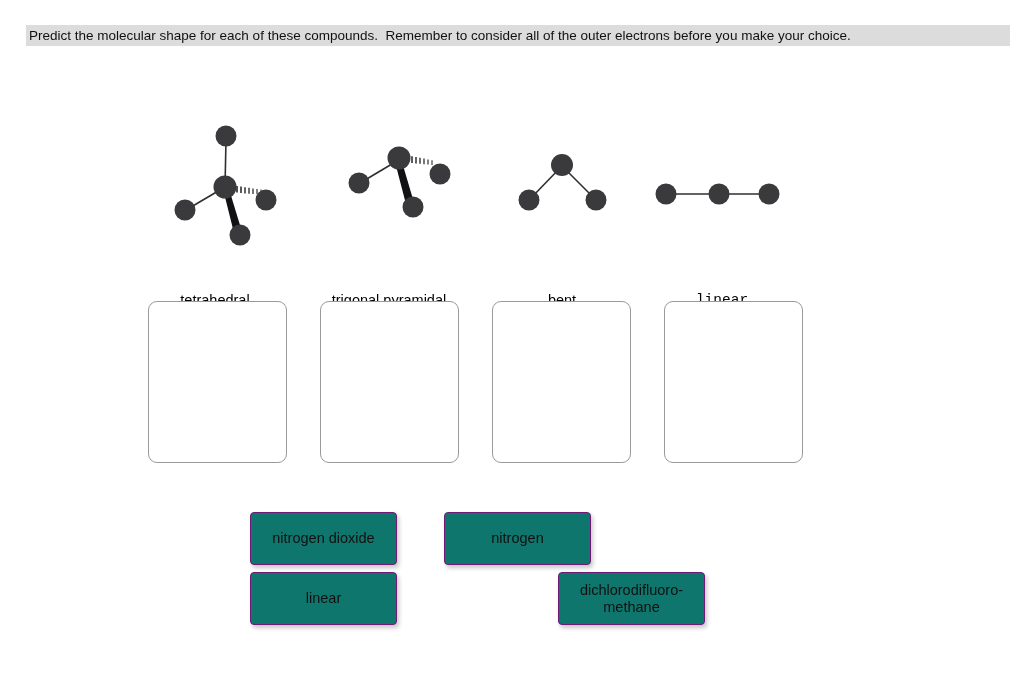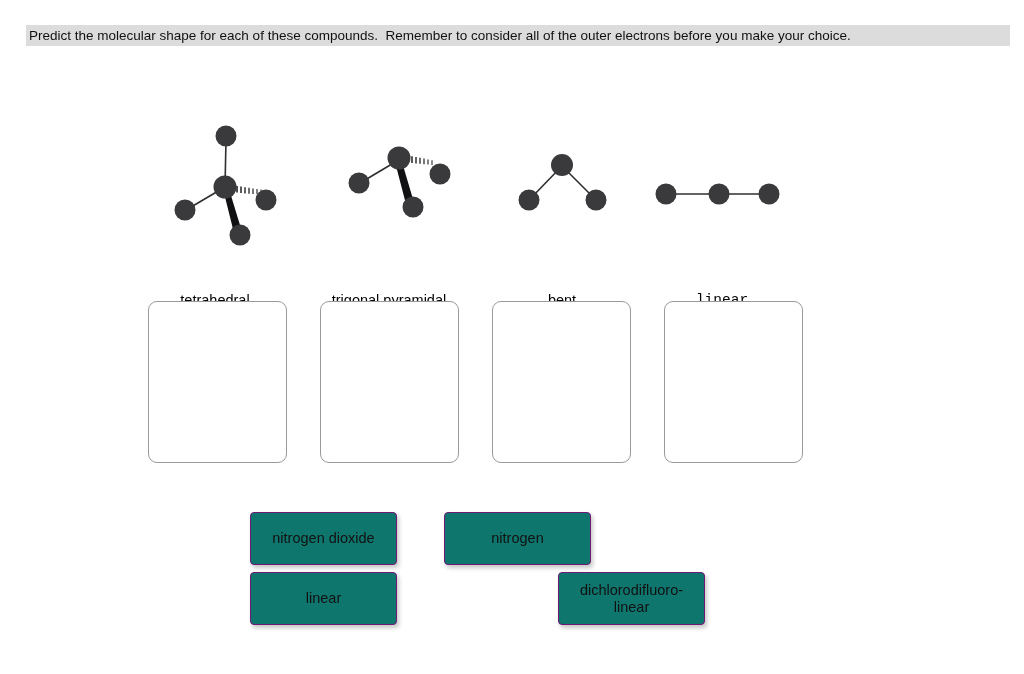--- a/index.html
+++ b/index.html
@@ -209,14 +209,14 @@
   <div class="drop-zone" style="left:320px; top:301px; width:139px; height:162px;"></div>
   <div class="drop-zone" style="left:492px; top:301px; width:139px; height:162px;"></div>
   <div class="drop-zone" style="left:664px; top:301px; width:139px; height:162px;"></div>
 </div>
 
 <div id="tile-tray">
   <div class="tile tile-row0 tile-col0">nitrogen dioxide</div>
   <div class="tile tile-row0 tile-col1">nitrogen</div>
   <div class="tile tile-row1 tile-col0">linear</div>
   <div class="tile tile-row1 tile-col2" style="white-space:pre-line;">dichlorodifluoro-
-linear</div>
+methane</div>
 </div>
 
 </body></html>

